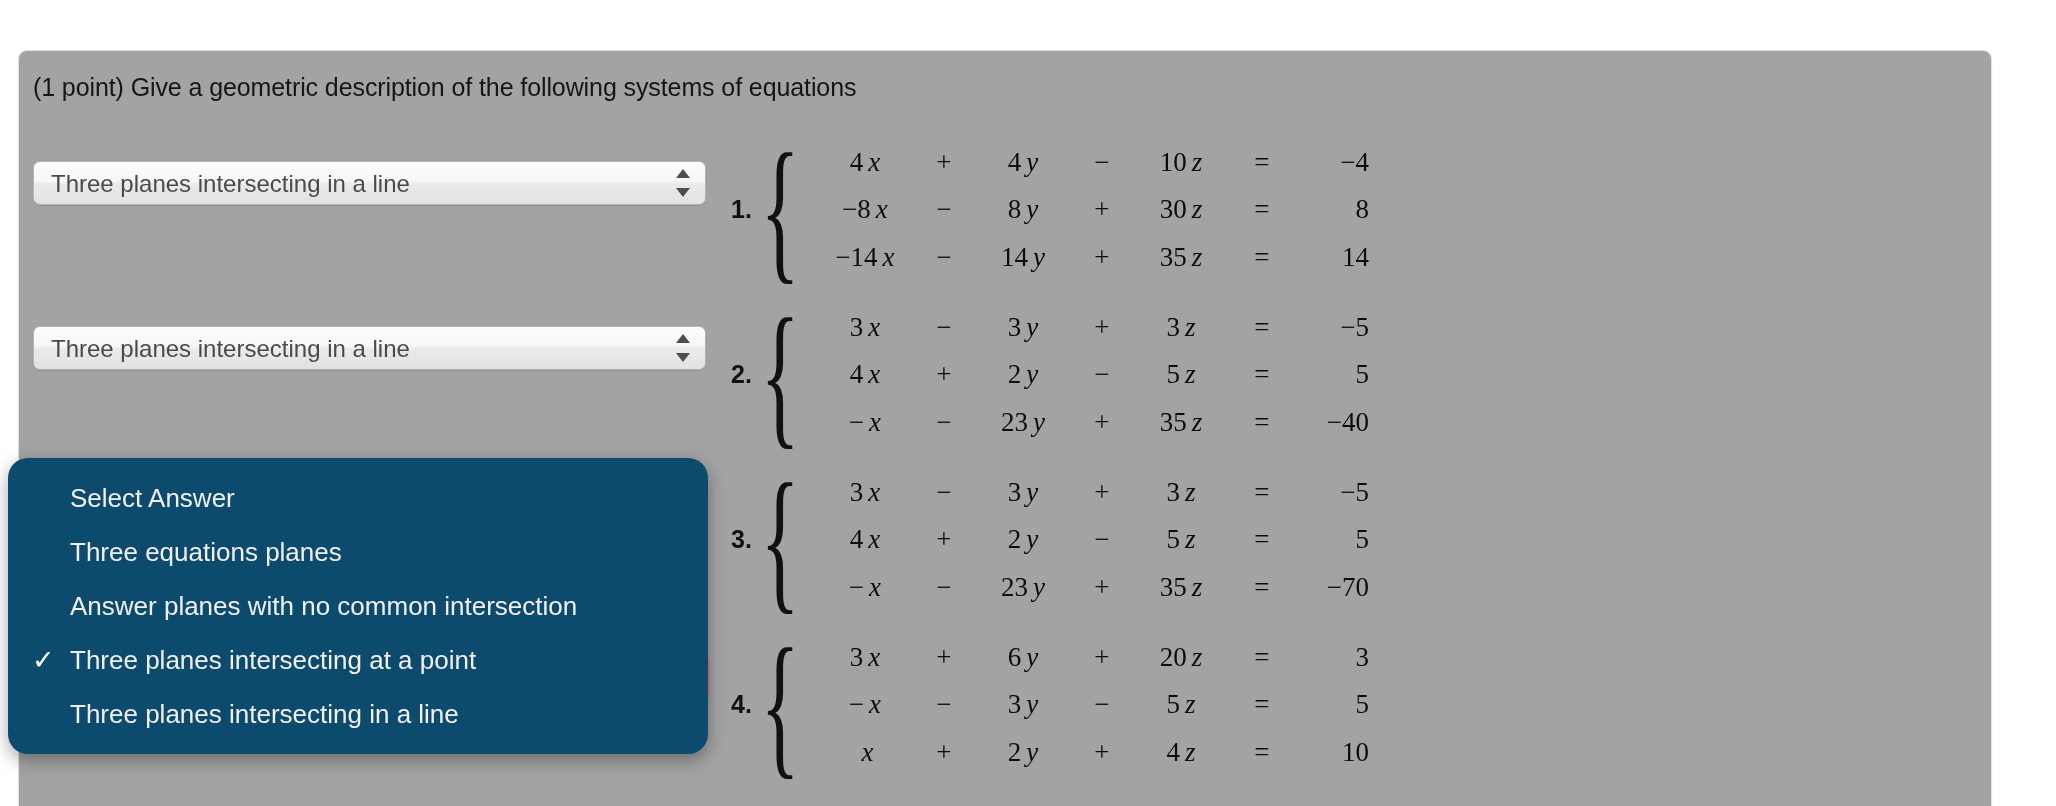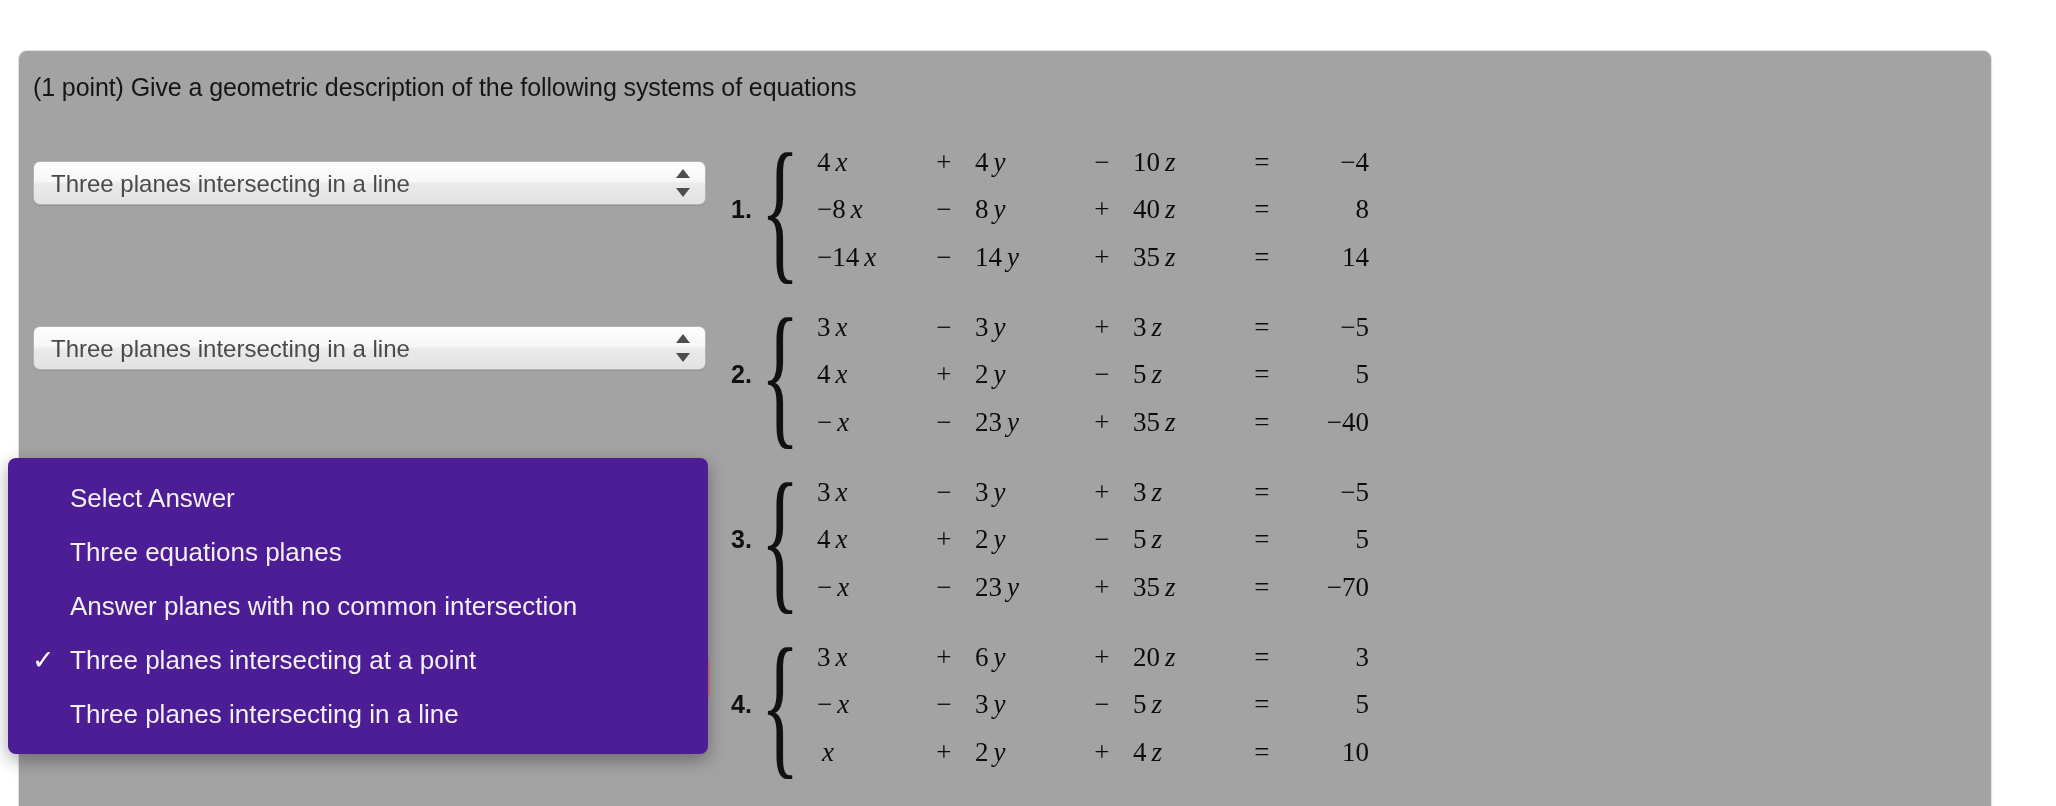--- a/index.html
+++ b/index.html
@@ -141,34 +141,34 @@
     font-family: "Liberation Serif", "DejaVu Serif", serif;
     font-size: 27px;
     color: #0d0d0d;
   }
   table.eqs td {
     padding: 5px 0;
     white-space: nowrap;
     vertical-align: middle;
     line-height: 1.38;
   }
-  td.coef  { text-align: left; width: 96px; padding-right: 2px; }
+  td.coef  { text-align: center; width: 96px; padding-right: 2px; }
   td.op    { text-align: center; width: 62px; }
   td.eqsym { text-align: center; width: 66px; }
   td.rhs   { text-align: right; width: 74px; }
   .var { font-style: italic; padding-left: 5px; }
 
   
   .menu {
     position: absolute;
     left: 8px;
     top: 458px;
     width: 700px;
-    background: #4c1d95;
-    border-radius: 8px;
+    background: #0c4a6e;
+    border-radius: 20px;
     box-shadow: 0 6px 18px rgba(0,0,0,0.35);
     padding: 13px 0 13px 0;
     box-sizing: border-box;
     z-index: 50;
   }
   .menu-item {
     position: relative;
     height: 54px;
     line-height: 54px;
     padding-left: 62px;
@@ -216,21 +216,21 @@
             <td class="op">−</td>
             <td class="coef"><span>10</span><span class="var">z</span></td>
             <td class="eqsym">=</td>
             <td class="rhs">−4</td>
           </tr>
           <tr>
             <td class="coef"><span>−8</span><span class="var">x</span></td>
             <td class="op">−</td>
             <td class="coef"><span>8</span><span class="var">y</span></td>
             <td class="op">+</td>
-            <td class="coef"><span>40</span><span class="var">z</span></td>
+            <td class="coef"><span>30</span><span class="var">z</span></td>
             <td class="eqsym">=</td>
             <td class="rhs">8</td>
           </tr>
           <tr>
             <td class="coef"><span>−14</span><span class="var">x</span></td>
             <td class="op">−</td>
             <td class="coef"><span>14</span><span class="var">y</span></td>
             <td class="op">+</td>
             <td class="coef"><span>35</span><span class="var">z</span></td>
             <td class="eqsym">=</td>

